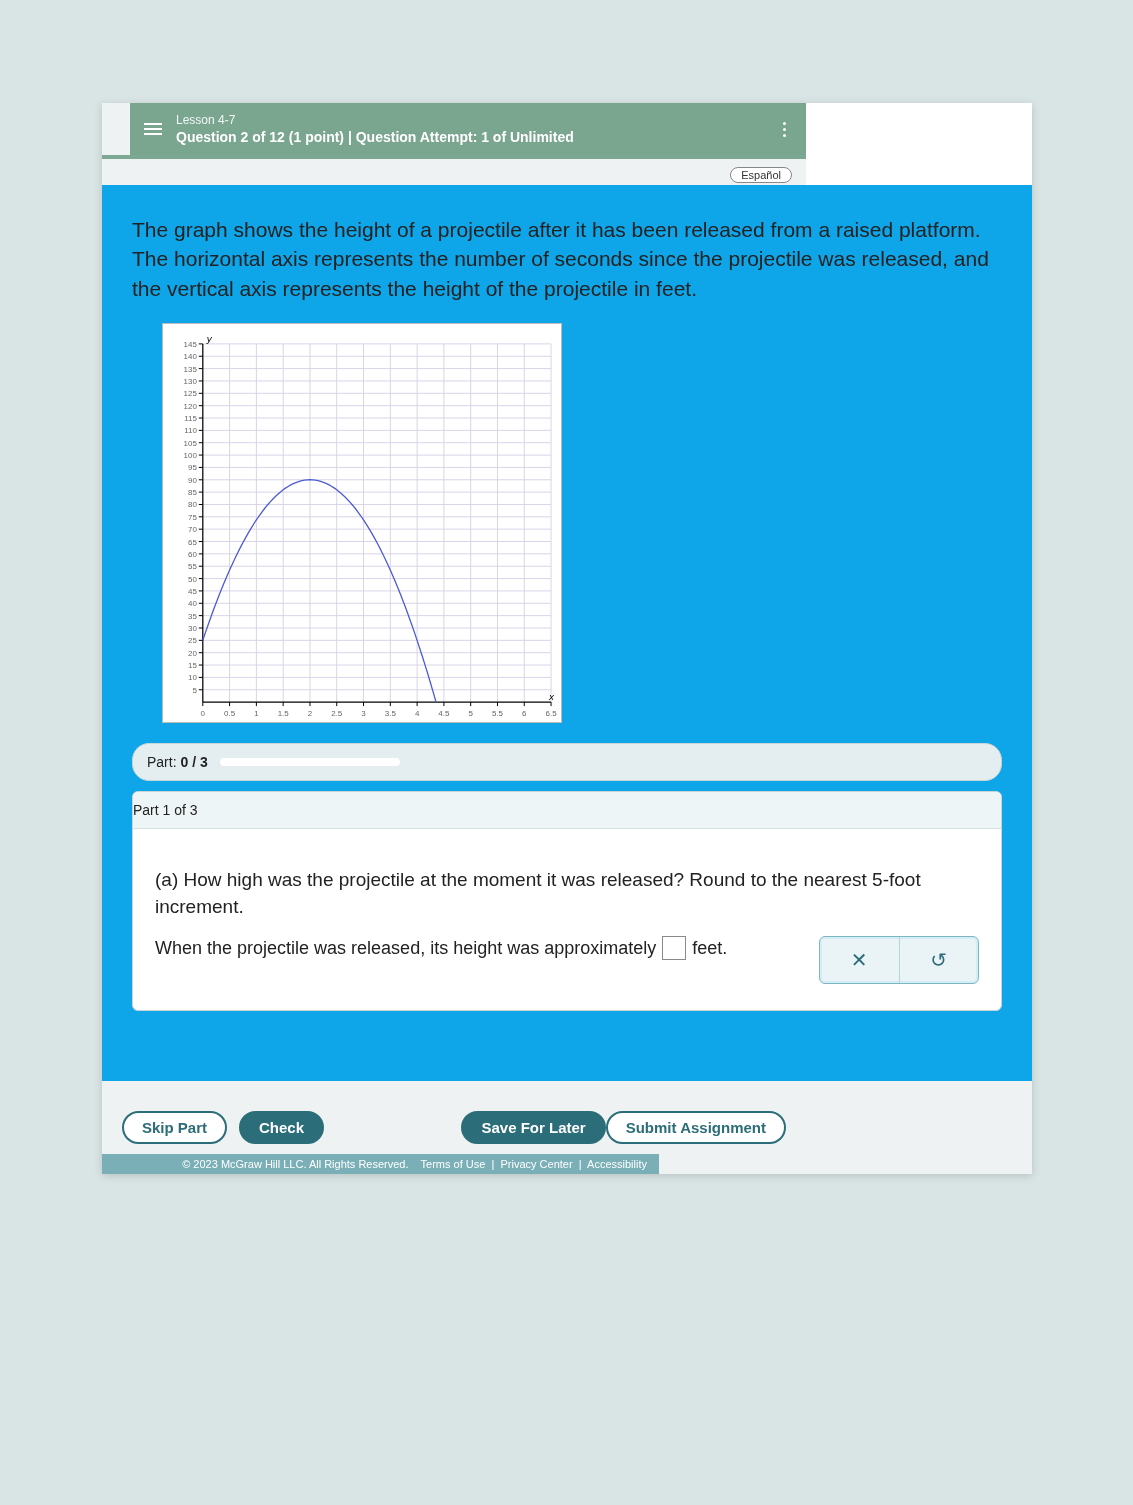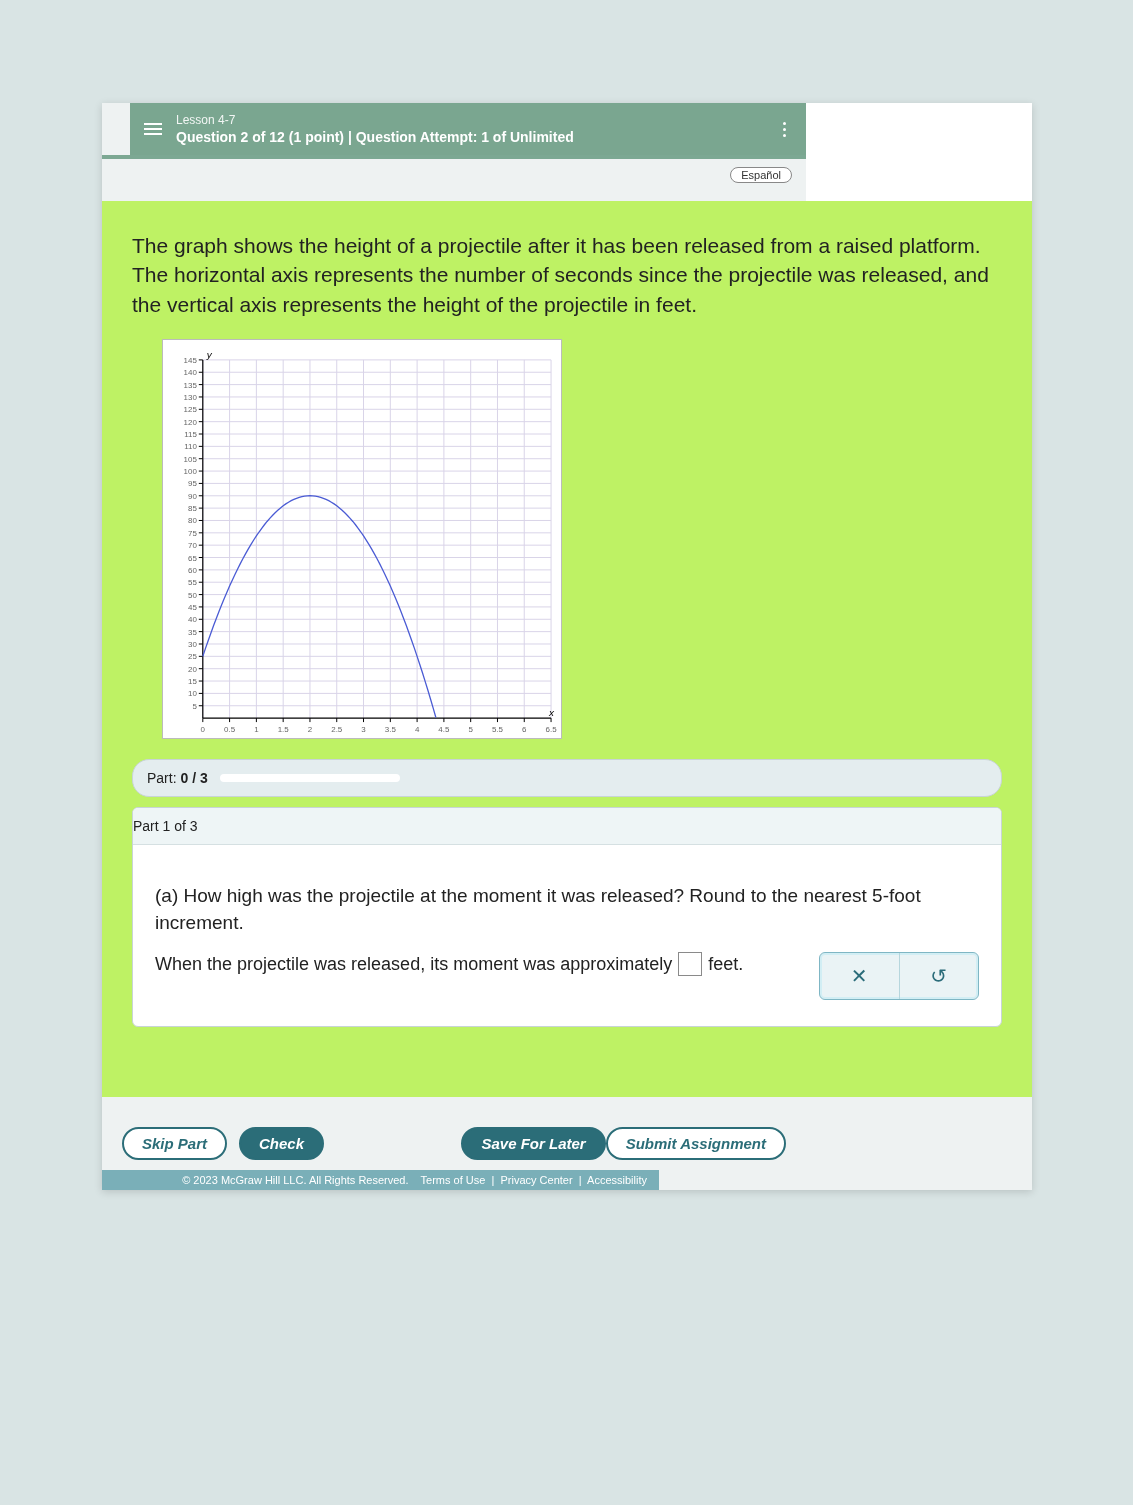--- a/index.html
+++ b/index.html
@@ -37,28 +37,28 @@
   .header-right {
     position: absolute;
     right: 0; top: 0; bottom:0;
     width: 44px;
     background:#7aa690;
     display:flex; align-items:center; justify-content:center;
   }
   .dots-icon { display:flex; flex-direction:column; gap:3px;}
   .dots-icon span { width:3px;height:3px;border-radius:50%;background:#fff;}
 
-  .lang-row { text-align:right; padding:6px 14px 18px; background:#eef2f2;}
+  .lang-row { text-align:right; padding:6px 14px 2px; background:#eef2f2;}
   .lang-pill {
     display:inline-block; border:1px solid #888; border-radius:12px;
     padding:1px 10px; font-size:11px; color:#333; background:#fff;
   }
 
   .content-white {
-    background: #bef264;
+    background: #0ea5e9;
     width: 880px;
     margin: 0 16px 0 16px;
   }
   .q-text {
     padding: 30px 30px 10px 30px;
     font-size: 21px;
     line-height: 1.4;
     color: #222;
   }
 
@@ -109,21 +109,20 @@
     box-shadow:0 0 0 2px #d2eef4 inset;
   }
   .tool-panel .tbtn { flex:1; display:flex; align-items:center; justify-content:center; font-size:20px; color:#2b6c7a;}
   .tool-panel .sep { width:1px; background:#b6d6dd;}
 
   .footer-bar {
     background:#eef2f2;
     padding: 30px 20px 10px 20px;
     display:flex; align-items:center; justify-content:space-between;
     width: 704px;
-    font-style: italic;
   }
   .btn {
     border-radius: 20px;
     padding: 6px 18px;
     font-size: 15px;
     font-weight:600;
     border: 2px solid #2b6d78;
     background:#fff; color:#2b6d78;
     display:inline-block;
   }
@@ -350,21 +349,21 @@
           <div class="tool-panel">
             <div class="tbtn">
               <span>✕</span>
             </div>
             <div class="sep"></div>
             <div class="tbtn">
               <span>↺</span>
             </div>
           </div>
           <div class="fill-line">
-            <span>When the projectile was released, its moment was approximately</span>
+            <span>When the projectile was released, its height was approximately</span>
             <input class="blank-input" type="text" style="">
             <span>feet.</span>
           </div>
         </div>
       </div>
     </div>
     <div style="height:40px;"></div>
   </div>
 
   <div class="footer-bar">

